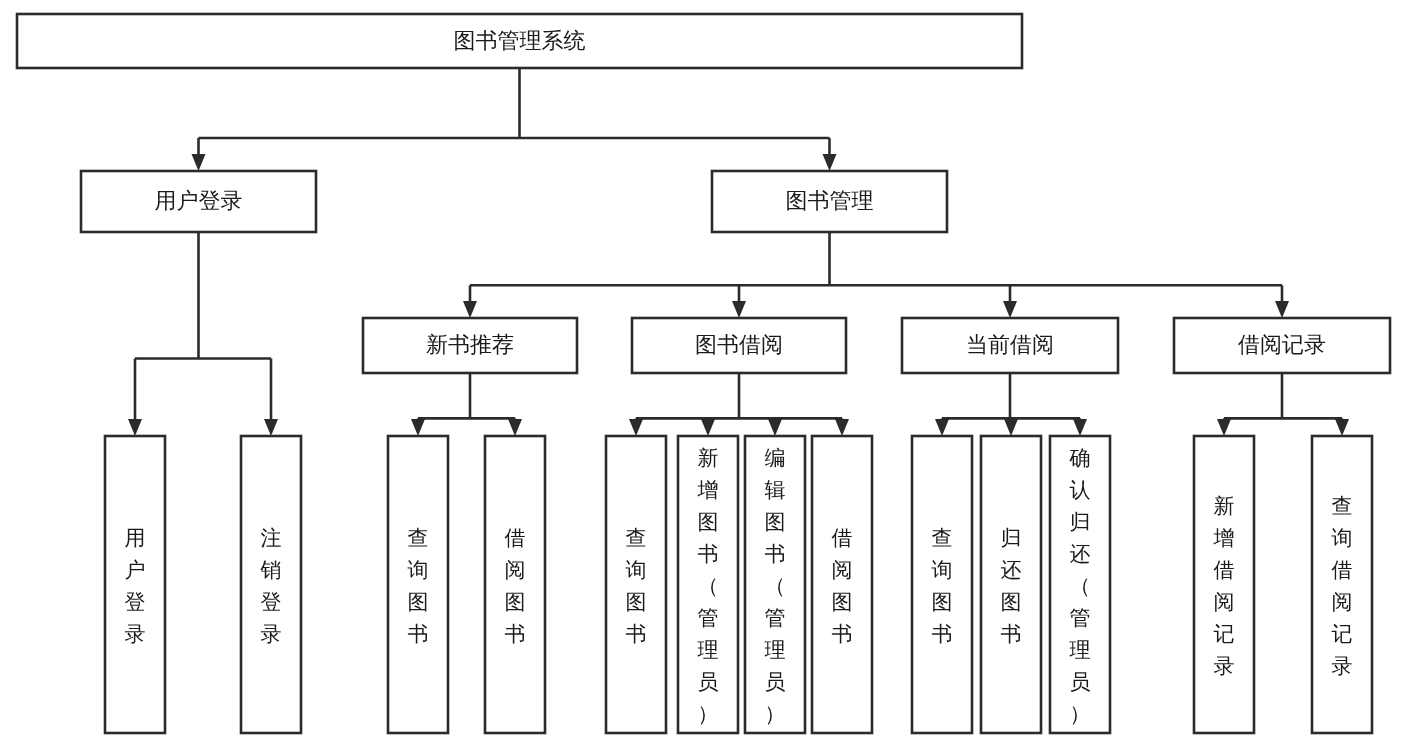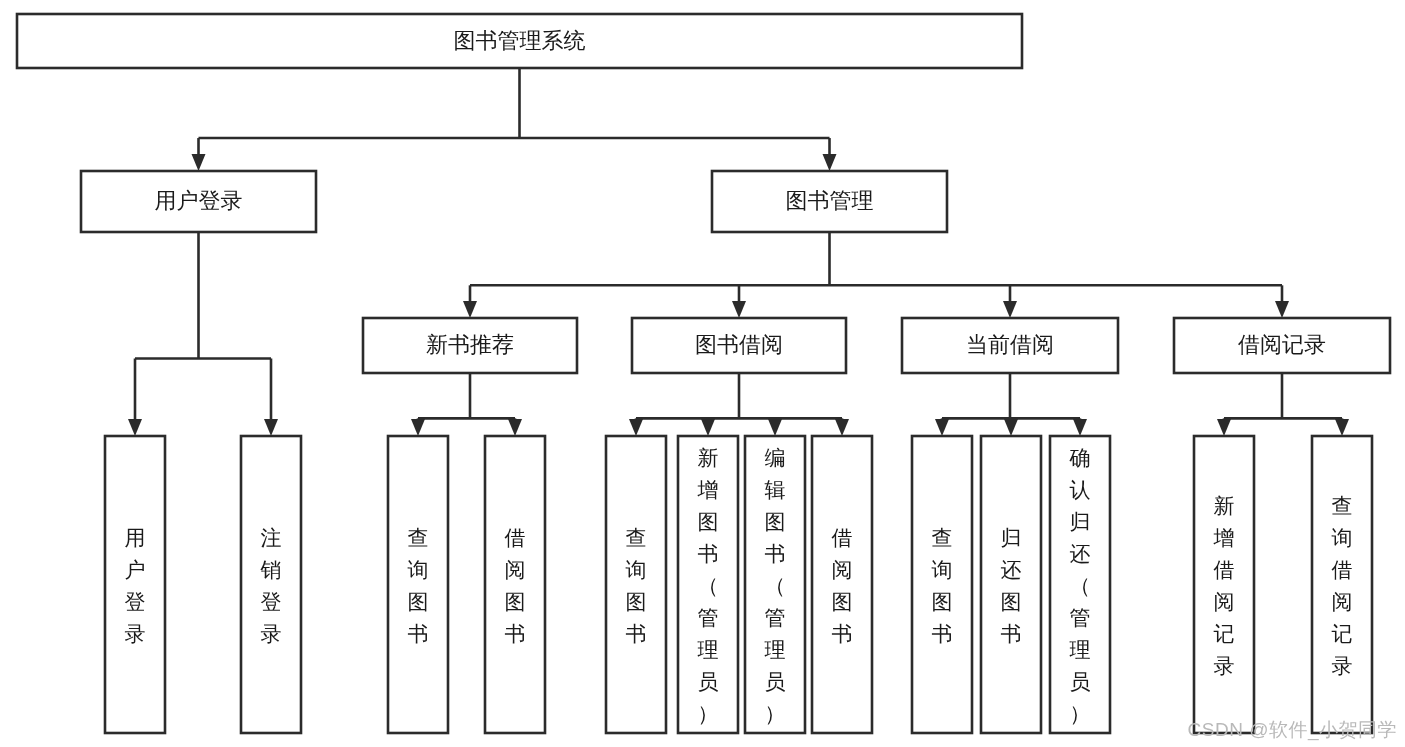--- a/index.html
+++ b/index.html
@@ -200,14 +200,13 @@
         <g>
           <rect x="1194" y="436" width="60" height="297" class="node-box"></rect>
           <text x="1224" class="node-label-v"><tspan x="1224" y="513.46">新</tspan><tspan x="1224" y="545.46">增</tspan><tspan x="1224" y="577.46">借</tspan><tspan x="1224" y="609.46">阅</tspan><tspan x="1224" y="641.46">记</tspan><tspan x="1224" y="673.46">录</tspan></text>
         </g>
         <g>
           <rect x="1312" y="436" width="60" height="297" class="node-box"></rect>
           <text x="1342" class="node-label-v"><tspan x="1342" y="513.46">查</tspan><tspan x="1342" y="545.46">询</tspan><tspan x="1342" y="577.46">借</tspan><tspan x="1342" y="609.46">阅</tspan><tspan x="1342" y="641.46">记</tspan><tspan x="1342" y="673.46">录</tspan></text>
         </g>
       </g>
   </svg>
-  <div class="watermark">CSDN @软件_小贺同学</div>
 </div>
 
 </body></html>

